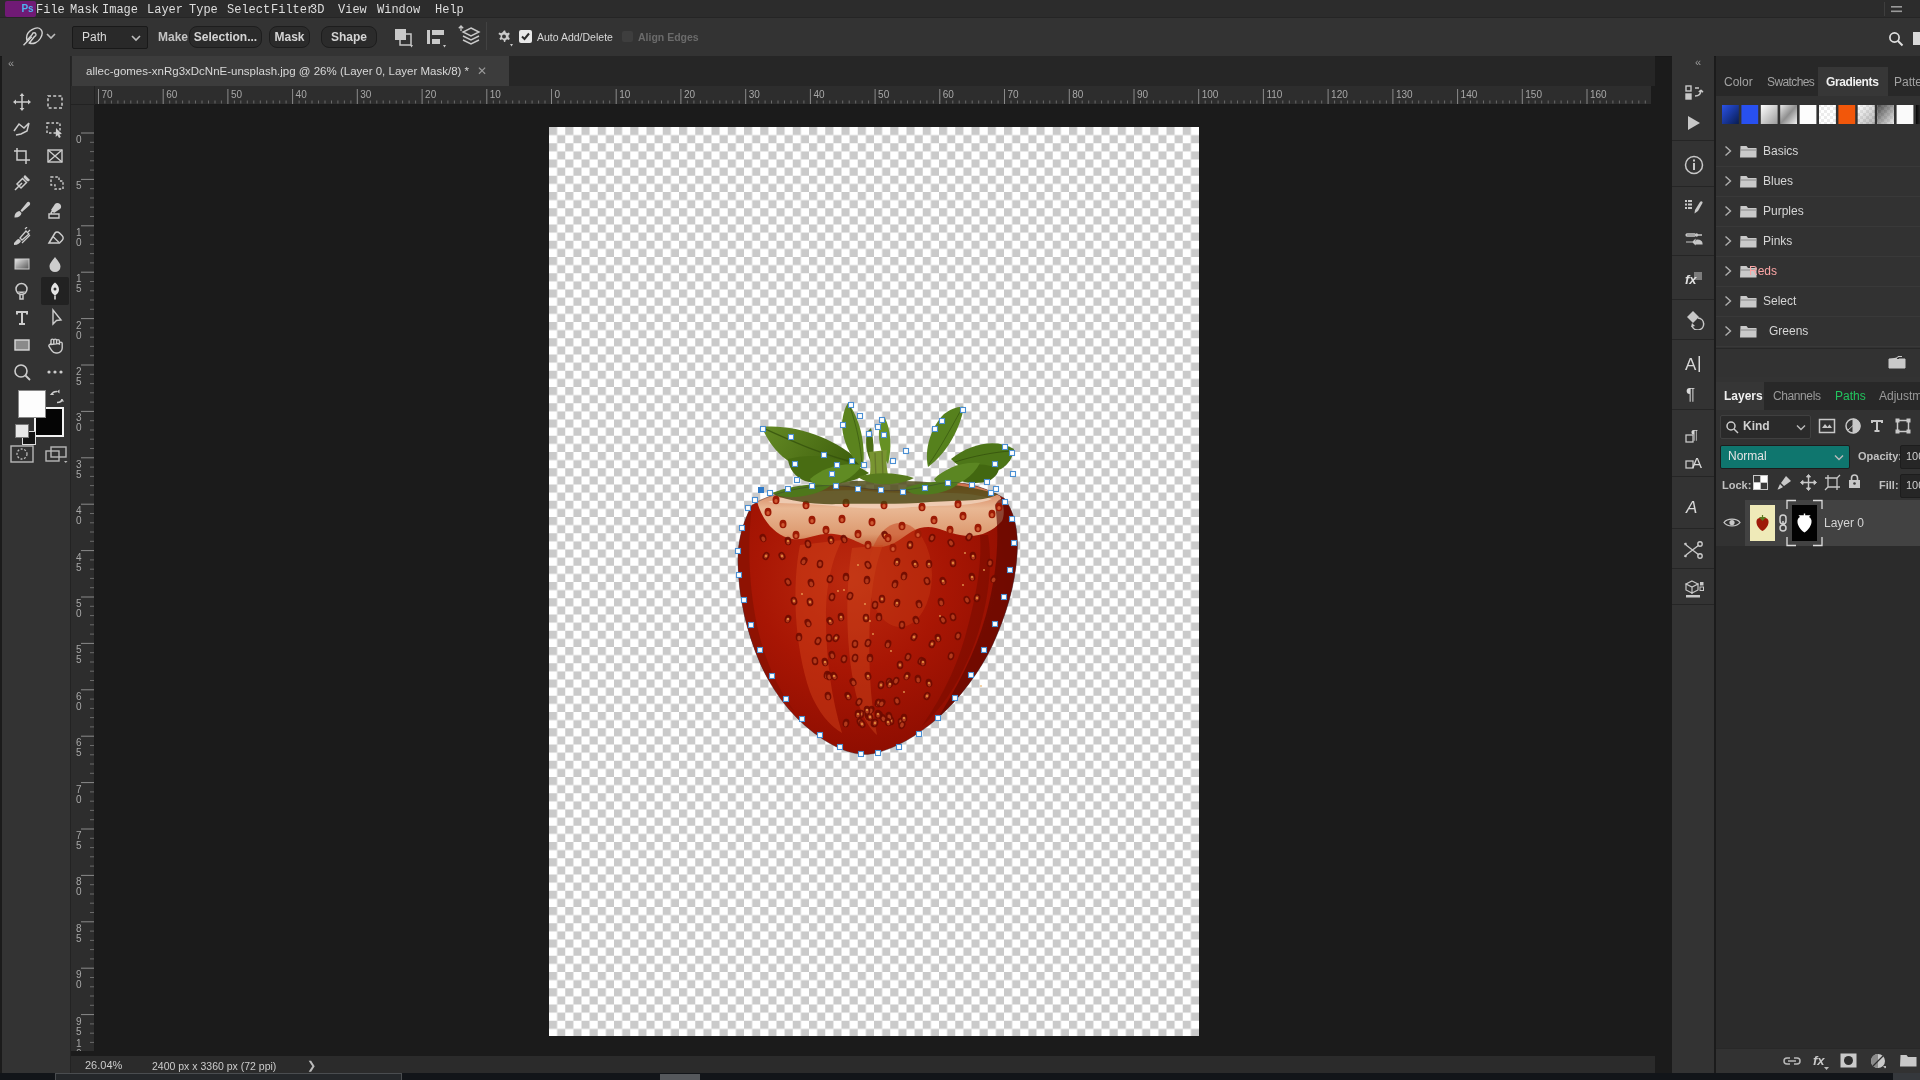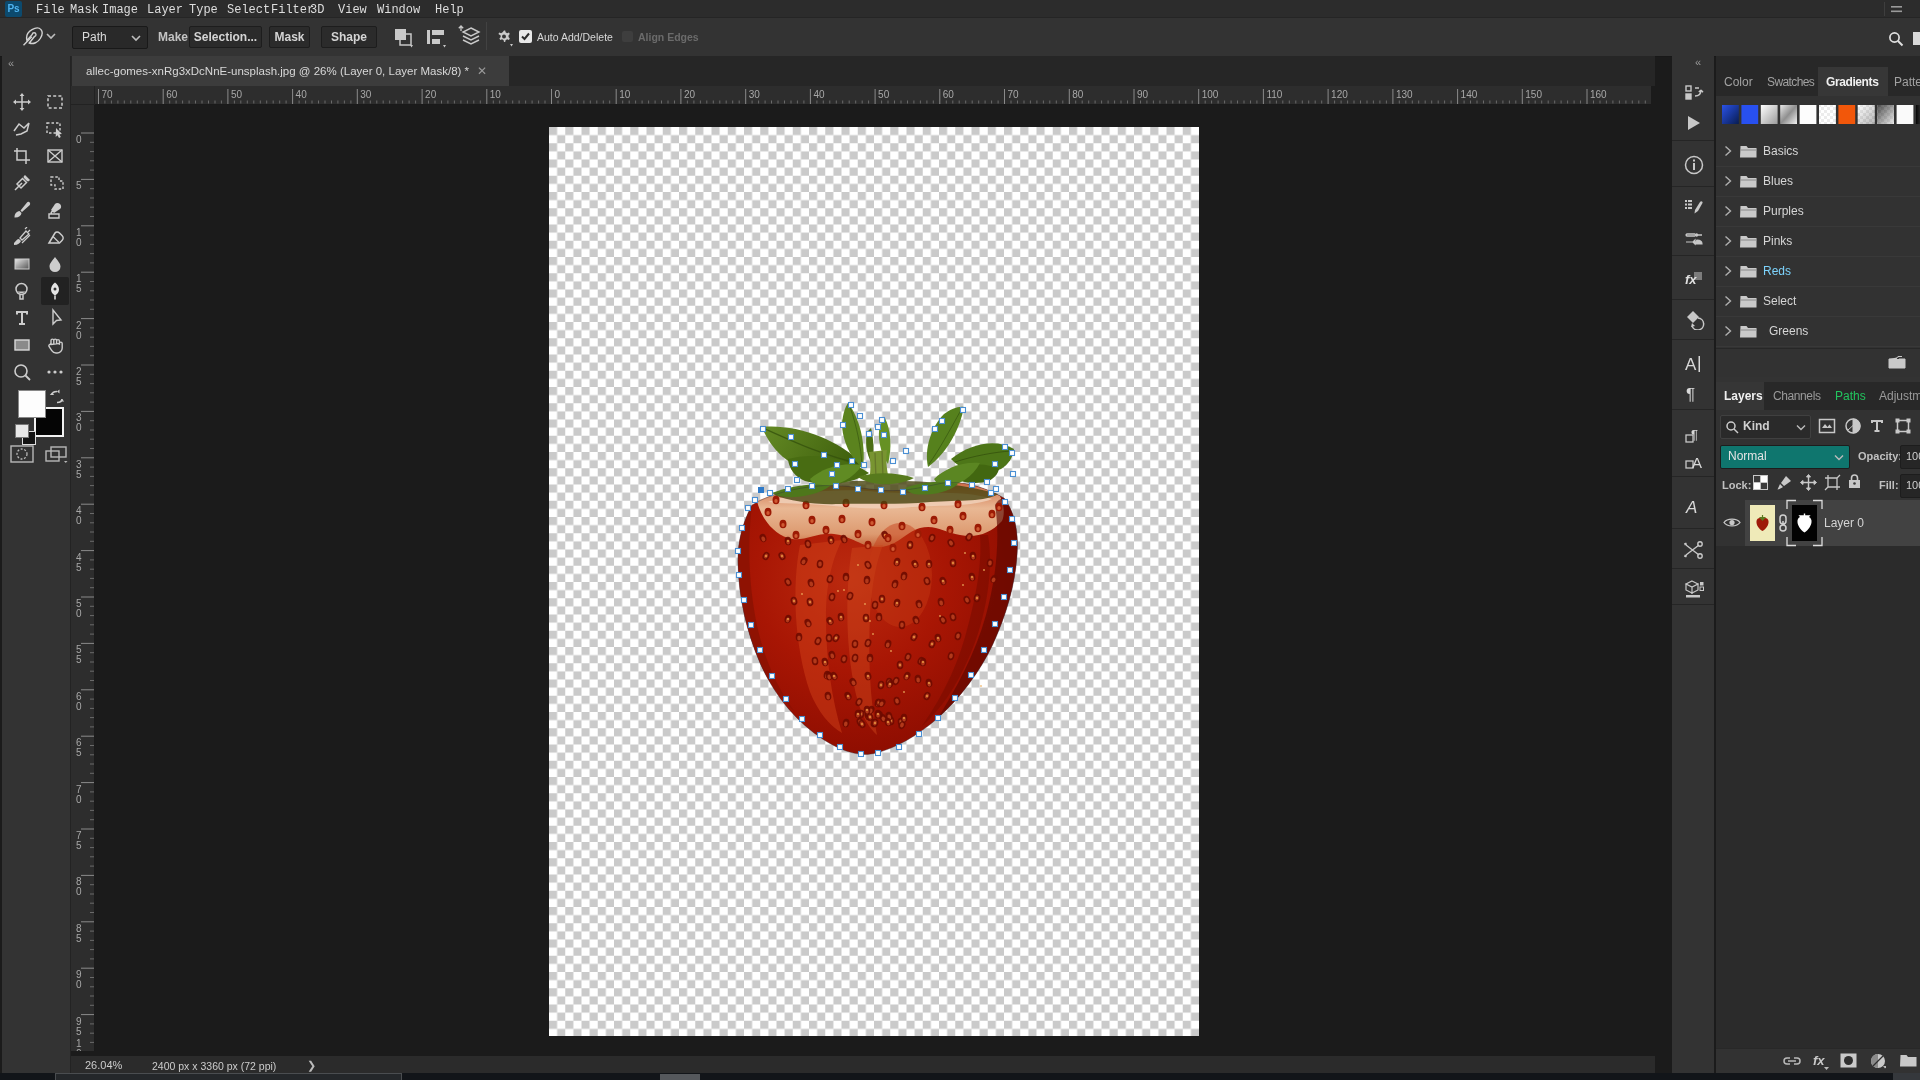--- a/index.html
+++ b/index.html
@@ -2,24 +2,24 @@
 <html><head>
 <meta charset="utf-8">
 <style>
 html,body{margin:0;padding:0;}
 body{width:1920px;height:1080px;background:#1b1b1b;font-family:"Liberation Sans",sans-serif;overflow:hidden;position:relative;-webkit-font-smoothing:antialiased;}
 *{-webkit-font-smoothing:antialiased;}
 .abs{position:absolute;}
 
 #menubar{left:0;top:0;width:1920px;height:18px;background:#2c2c2c;color:#dedede;font-size:12px;border-bottom:1px solid #252525;box-sizing:border-box;}
 #menubar .mi{position:absolute;top:3px;font-family:Liberation Mono, monospace;}
-#pslogo{position:absolute;left:5px;top:1px;width:17px;height:16px;background:#0c4a6e;color:#4eb3f0;font-size:10px;font-weight:bold;text-align:center;line-height:16px;border-radius:2px;}
+#pslogo{position:absolute;left:5px;top:1px;width:17px;height:16px;background:#701a75;color:#4eb3f0;font-size:10px;font-weight:bold;text-align:center;line-height:16px;border-radius:2px;padding-left:14px;}
 
 #optbar{left:0;top:18px;width:1920px;height:38px;background:#333333;border-bottom:1px solid #181818;color:#cfcfcf;font-size:12px;}
-.obtn{position:absolute;background:#2b2b2b;border:1px solid #1d1d1d;border-radius:2px;color:#d4d4d4;text-align:center;font-size:12px;}
+.obtn{position:absolute;background:#2b2b2b;border:1px solid #1d1d1d;border-radius:8px;color:#d4d4d4;text-align:center;font-size:12px;}
 .osep{position:absolute;width:1px;background:#424242;top:4px;height:28px;}
 
 #toolbar{left:2px;top:56px;width:68px;height:1017px;background:#333333;border-right:1px solid #232323;}
 
 #tabstrip{left:71px;top:56px;width:1584px;height:30px;background:#262626;}
 #doctab{position:absolute;left:1px;top:0px;width:437px;height:30px;background:#3c3c3c;color:#d8d8d8;font-size:12px;line-height:30px;}
 #hruler{left:71px;top:86px;width:1580px;height:18px;background:#2d2d2d;border-bottom:1px solid #1a1a1a;}
 #vruler{left:71px;top:104px;width:23px;height:947px;background:#2d2d2d;border-right:1px solid #1a1a1a;}
 #rulcorner{left:71px;top:86px;width:23px;height:18px;background:#2d2d2d;border-right:1px solid #222;border-bottom:1px solid #222;}
 #statusbar{left:71px;top:1056px;width:1584px;height:17px;background:#2b2b2b;color:#cccccc;font-size:11px;}
@@ -1514,21 +1514,21 @@
           <span class="abs" style="left:47px;top:8px;color:#d6d6d6">Pinks</span>
         </div>
         <div class="abs" style="left:0;top:120px;width:204px;height:30px;border-bottom:1px solid #393939">
           <svg class="abs" style="left:8px;top:9px" width="8" height="12">
             <path d="M1.5 1.5 L6.5 6 L1.5 10.5" fill="none" stroke="#b0b0b0" stroke-width="1.4"></path>
           </svg>
           <svg class="abs" style="left:24px;top:8px" width="17" height="14">
             <path d="M0.5 2 h6 l1.5 2 h8.5 v9.5 h-16.5 Z" fill="#c9c9c9"></path>
             <rect x="0.5" y="5.5" width="16.5" height="1" fill="#8a8a8a"></rect>
           </svg>
-          <span class="abs" style="left:47px;top:8px;color:#7dd3fc">Reds</span>
+          <span class="abs" style="left:33px;top:8px;color:#fca5a5">Reds</span>
         </div>
         <div class="abs" style="left:0;top:150px;width:204px;height:30px;border-bottom:1px solid #393939">
           <svg class="abs" style="left:8px;top:9px" width="8" height="12">
             <path d="M1.5 1.5 L6.5 6 L1.5 10.5" fill="none" stroke="#b0b0b0" stroke-width="1.4"></path>
           </svg>
           <svg class="abs" style="left:24px;top:8px" width="17" height="14">
             <path d="M0.5 2 h6 l1.5 2 h8.5 v9.5 h-16.5 Z" fill="#c9c9c9"></path>
             <rect x="0.5" y="5.5" width="16.5" height="1" fill="#8a8a8a"></rect>
           </svg>
           <span class="abs" style="left:47px;top:8px;color:#d6d6d6">Select</span>

